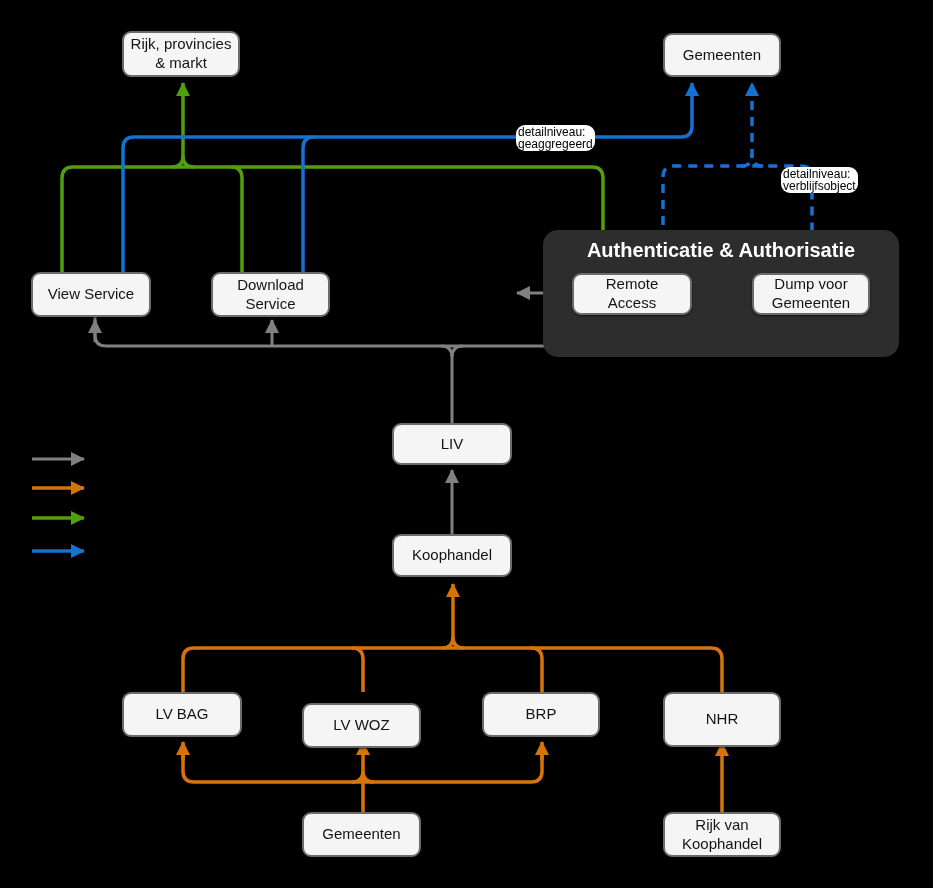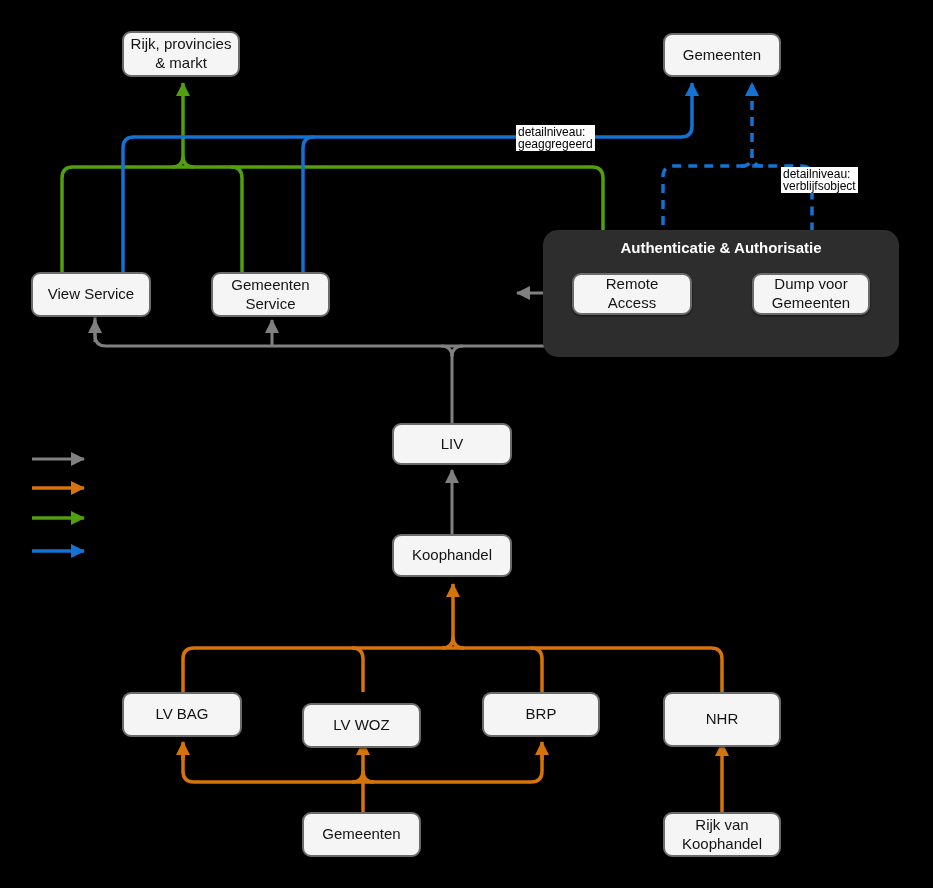--- a/index.html
+++ b/index.html
@@ -34,27 +34,27 @@
   .n-nhr{left:663px;top:692px;width:118px;height:55px;text-align:right;}
   .n-gemeenten-bottom{left:302px;top:812px;width:119px;height:45px;}
   .n-kvk{left:663px;top:812px;width:118px;height:45px;}
   
   .auth-container{
     position:absolute;left:543px;top:230px;width:356px;height:127px;
     background:var(--container_fill,#2d2d2d);border-radius:15px;z-index:1;
   }
   .auth-title{
     position:absolute;left:543px;top:239px;width:356px;text-align:center;
-    color:var(--container_title,#ffffff);font-weight:bold;font-size:15px;z-index:2;
+    color:var(--container_title,#ffffff);font-weight:bold;font-size:20px;z-index:2;
   }
   
   .edge-label{
     position:absolute;background:var(--label_bg,#ffffff);
     color:var(--label_text,#000000);font-size:12px;line-height:1.0;
-    padding:1px 2px;white-space:pre-line;z-index:5;
+    padding:1px 2px;white-space:pre-line;z-index:5;border-radius:9px;
   }
   .l-geaggregeerd{left:516px;top:125px;}
   .l-verblijfsobject{left:781px;top:167px;}
   
   .st-gray{stroke:var(--gray,#808080);}
   .st-orange{stroke:var(--orange,#d6740c);}
   .st-green{stroke:var(--green,#519e0e);}
   .st-blue{stroke:var(--blue,#1372d2);}
   .fl-gray{fill:var(--gray,#808080);}
   .fl-orange{fill:var(--orange,#d6740c);}
@@ -140,21 +140,21 @@
       <path class="edge st-gray" d="M32,459 H84" marker-end="url(#ah-gray)" stroke-width="3"></path>
       <path class="edge st-orange" d="M32,488 H84" marker-end="url(#ah-orange)"></path>
       <path class="edge st-green" d="M32,518 H84" marker-end="url(#ah-green)"></path>
       <path class="edge st-blue" d="M32,551 H84" marker-end="url(#ah-blue)"></path>
     </g>
   </svg>
 
   <div class="node n-rijk">Rijk, provincies &amp; markt</div>
   <div class="node n-gemeenten-top">Gemeenten</div>
   <div class="node n-view">View Service</div>
-  <div class="node n-download">Gemeenten Service</div>
+  <div class="node n-download">Download Service</div>
   <div class="node n-remote">Remote Access</div>
   <div class="node n-dump">Dump voor Gemeenten</div>
   <div class="node n-liv">LIV</div>
   <div class="node n-koppeling">Koophandel</div>
   <div class="node n-lvbag">LV BAG</div>
   <div class="node n-lvwoz">LV WOZ</div>
   <div class="node n-brp">BRP</div>
   <div class="node n-nhr">NHR</div>
   <div class="node n-gemeenten-bottom">Gemeenten</div>
   <div class="node n-kvk">Rijk van Koophandel</div>

